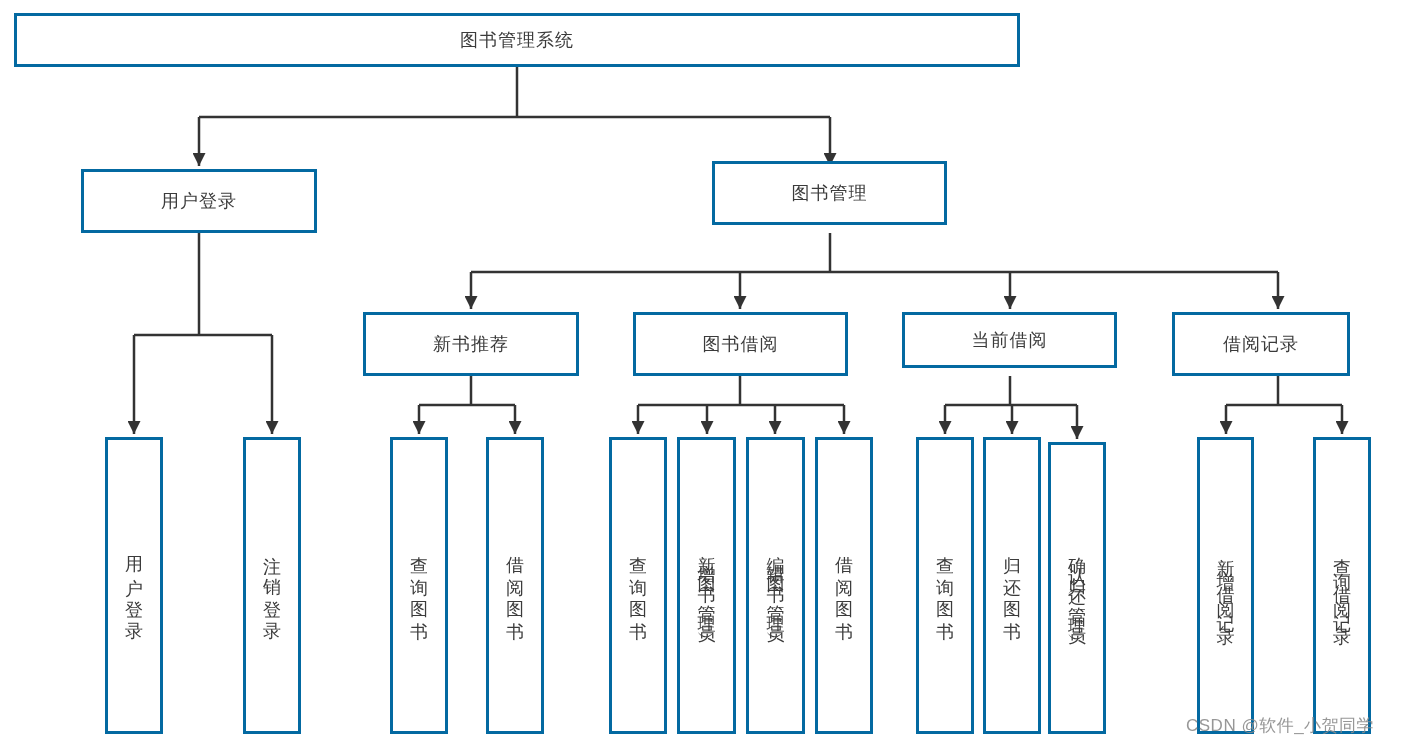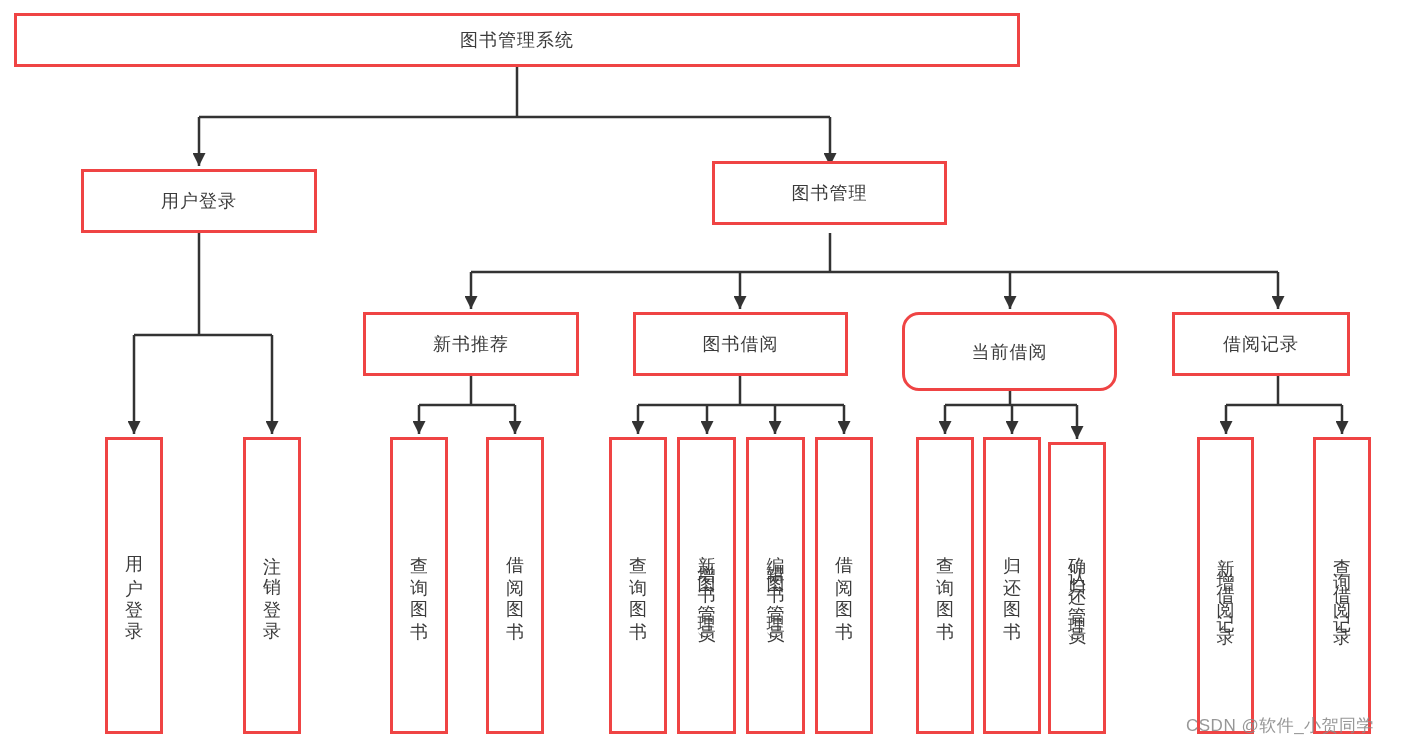--- a/index.html
+++ b/index.html
@@ -14,21 +14,21 @@
     overflow:hidden;
   }
   .connectors{
     position:absolute;left:0;top:0;width:1405px;height:747px;
     pointer-events:none;
   }
   .node{
     position:absolute;
     box-sizing:border-box;
     background:#ffffff;
-    border:3px solid #ef4444;
+    border:3px solid #0369a1;
     display:flex;align-items:center;justify-content:center;
     color:#3b3b3b;
     font-size:18px;
     letter-spacing:1px;
     text-align:center;
   }
   .leaf{
     width:58px;height:297px;top:437px;
   }
   .leaf .v-label{
@@ -115,21 +115,21 @@
   <div class="node" style="left:712px;top:161px;width:235px;height:64px;">
     <span>图书管理</span>
   </div>
 
   <div class="node" style="left:633px;top:312px;width:215px;height:64px;">
     <span>图书借阅</span>
   </div>
   <div class="node" style="left:363px;top:312px;width:216px;height:64px;">
     <span>新书推荐</span>
   </div>
-  <div class="node" style="left:902px;top:312px;width:215px;height:79px;border-radius:17px;">
+  <div class="node" style="left:902px;top:312px;width:215px;height:56px;">
     <span>当前借阅</span>
   </div>
   <div class="node" style="left:1172px;top:312px;width:178px;height:64px;">
     <span>借阅记录</span>
   </div>
 
   <div class="node leaf short" style="left:105px;">
     <span class="v-label">用户登录</span>
   </div>
   <div class="node leaf short" style="left:243px;">

